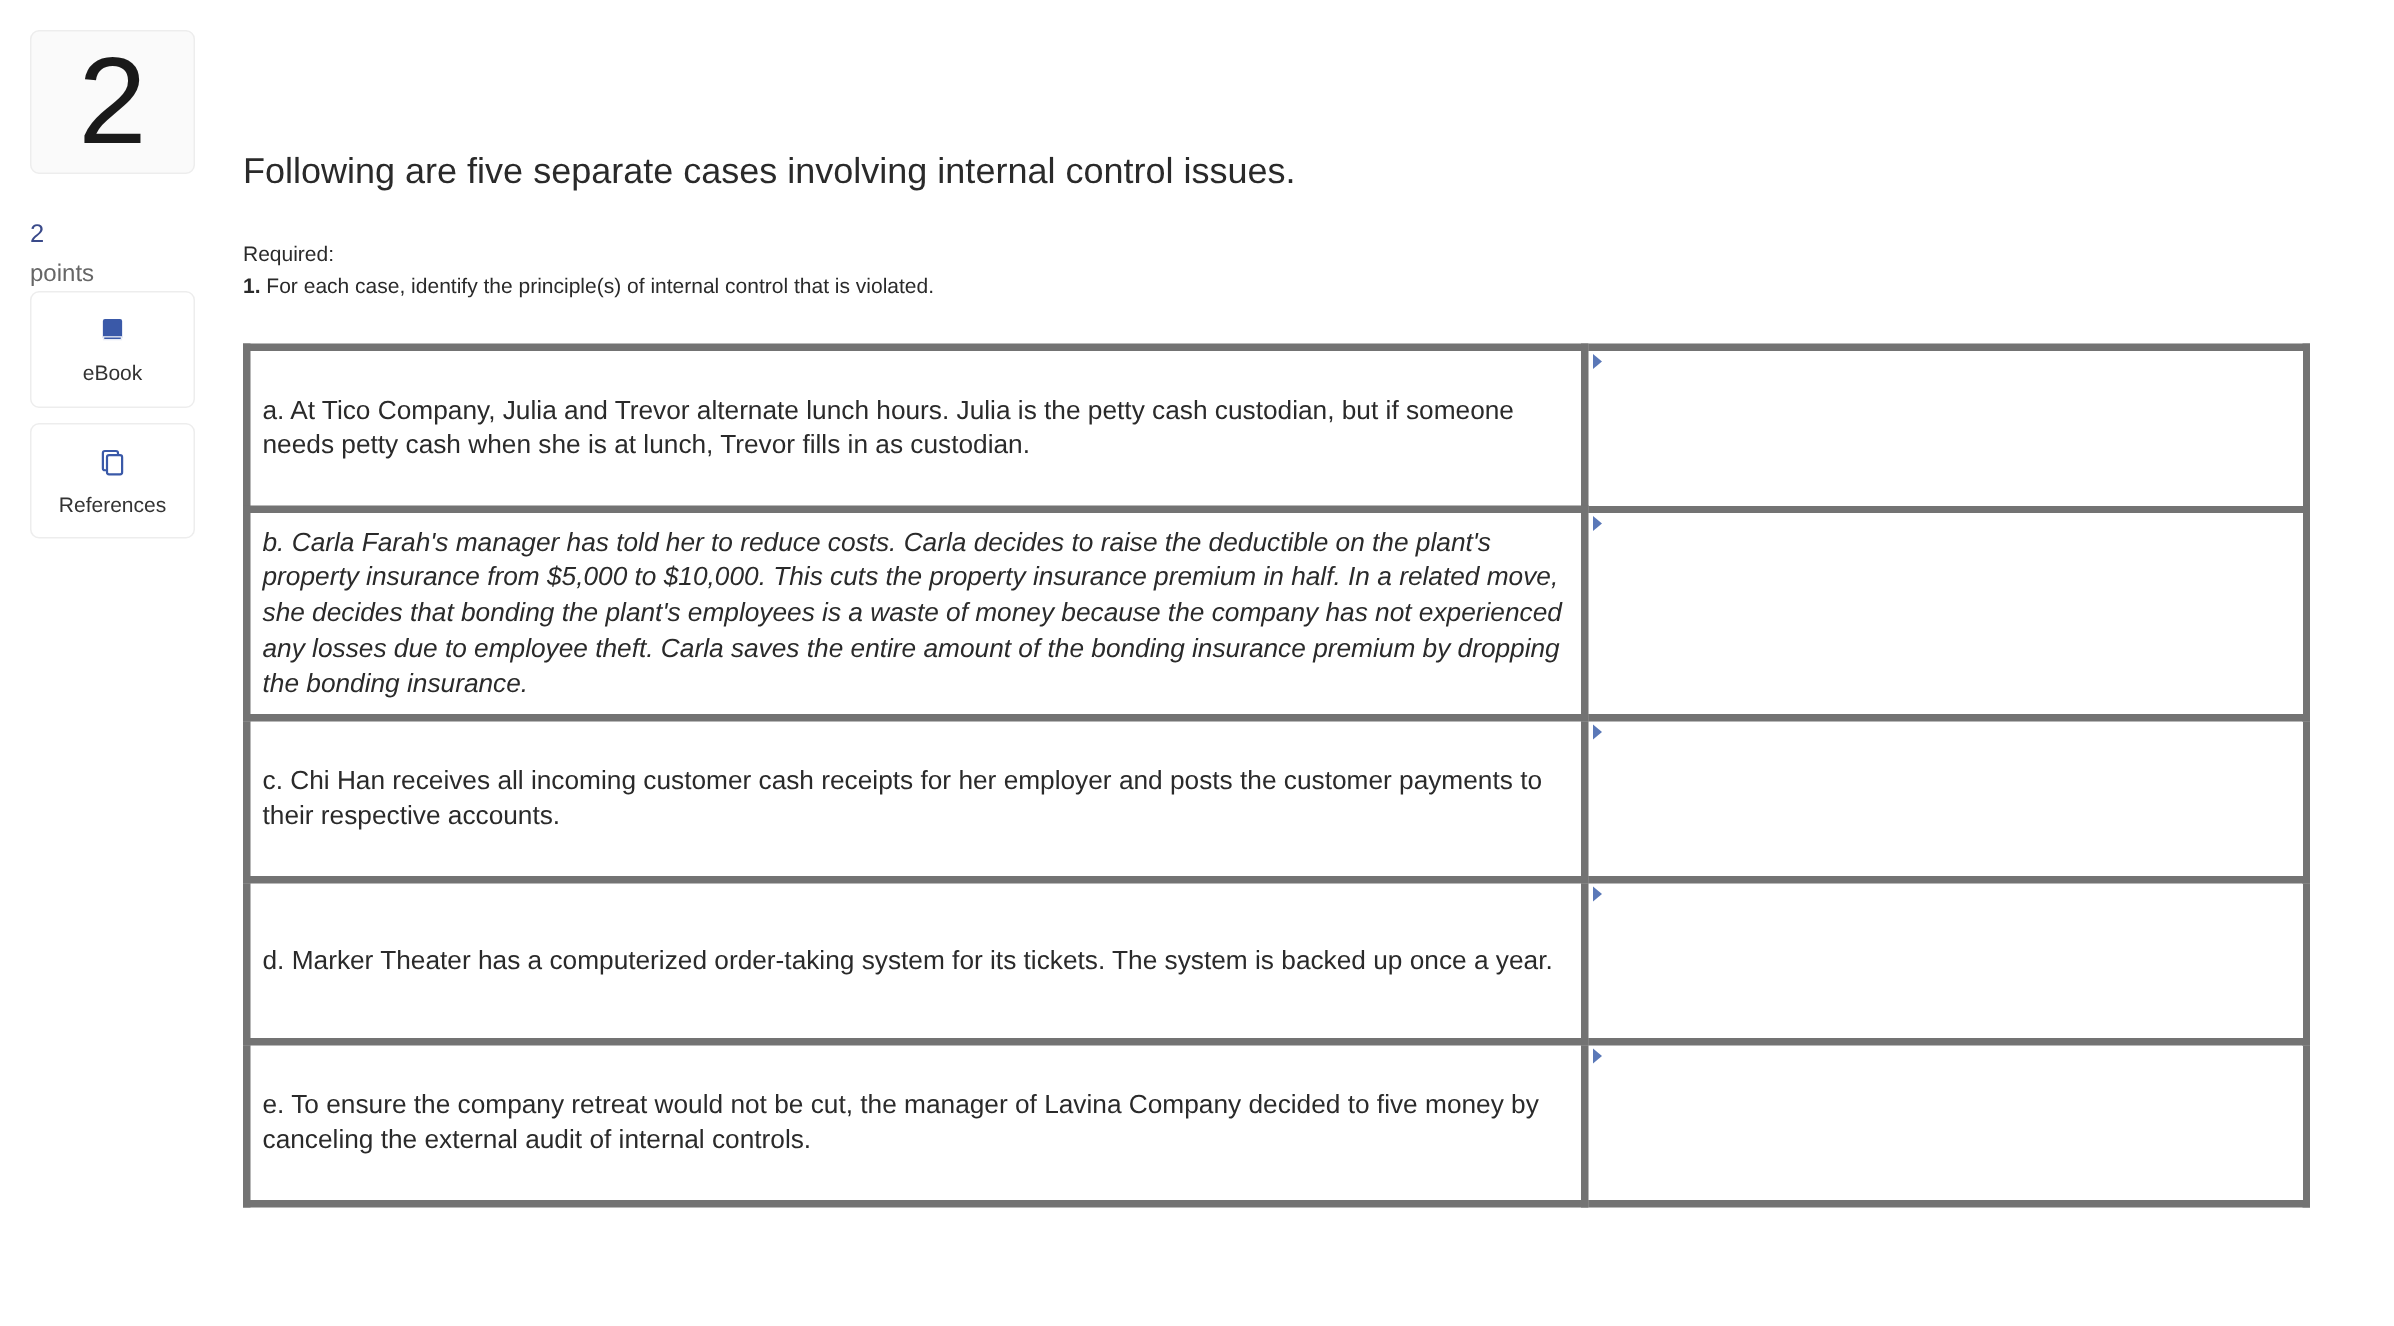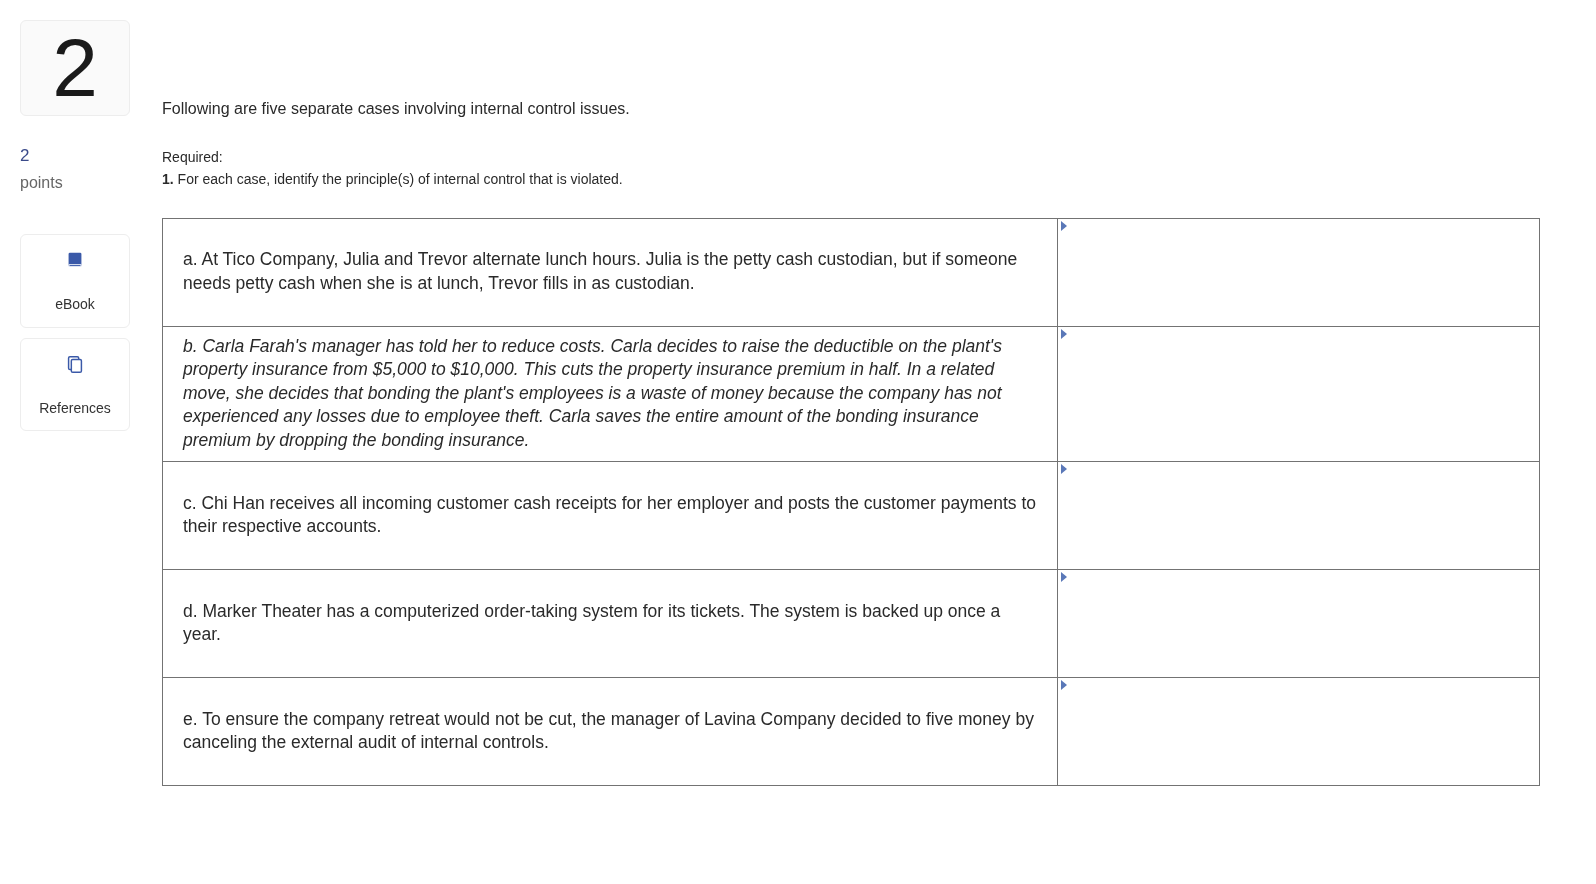--- a/index.html
+++ b/index.html
@@ -38,44 +38,43 @@
       color: #1a1a1a;
     }
     .points-block {
       color: #3a4a8a;
       font-size: 17px;
       margin-bottom: 4px;
     }
     .points-label {
       color: #666;
       font-size: 16px;
-      margin-bottom: 40px;
     }
     .side-btn {
       background: #fff;
       border: 1px solid #ededed;
       border-radius: 6px;
       padding: 14px 4px 12px;
       text-align: center;
       margin-bottom: 10px;
       cursor: pointer;
       color: #333;
       font-size: 14px;
       display: flex;
       flex-direction: column;
       align-items: center;
-      gap: 24px;
+      gap: 8px;
     }
     .side-btn svg { display: block; }
     .content {
       flex: 1;
       padding-top: 78px;
     }
     .intro {
-      font-size: 16px;
+      font-size: 24px;
       color: #2a2a2a;
       margin-bottom: 28px;
     }
     .required-title {
       font-weight: 400;
       font-size: 14px;
       margin-bottom: 2px;
     }
     .required-line {
       font-size: 14px;
@@ -83,23 +82,23 @@
     }
     .required-line .num {
       font-weight: 700;
     }
     table.cases {
       border-collapse: collapse;
       width: 100%;
       table-layout: fixed;
     }
     table.cases td {
-      border: 1px solid #737373;
+      border: 5px solid #737373;
       vertical-align: middle;
-      padding: 8px 20px;
+      padding: 8px 8px;
       font-size: 17.5px;
       color: #2a2a2a;
       line-height: 1.35;
     }
     table.cases col.prompt { width: 65%; }
     table.cases col.answer { width: 35%; }
     td.case-prompt {
       background: #fff;
     }
     td.answer-cell {

